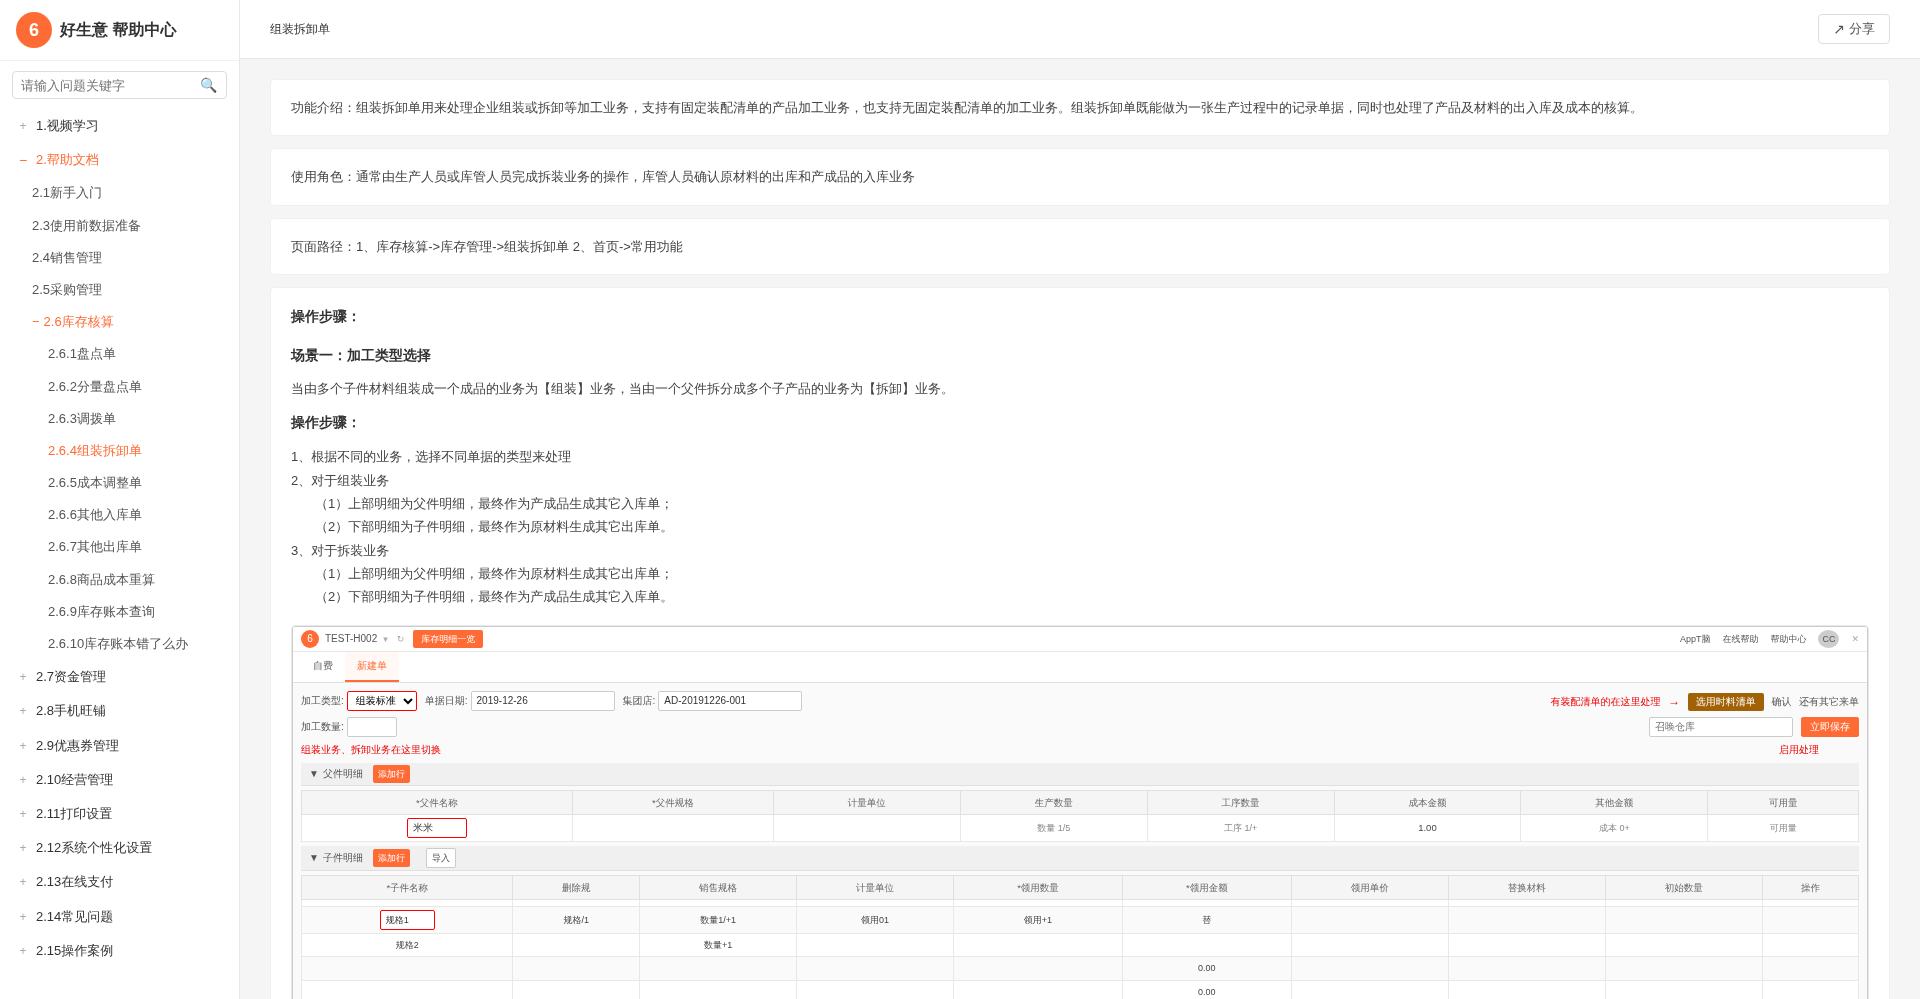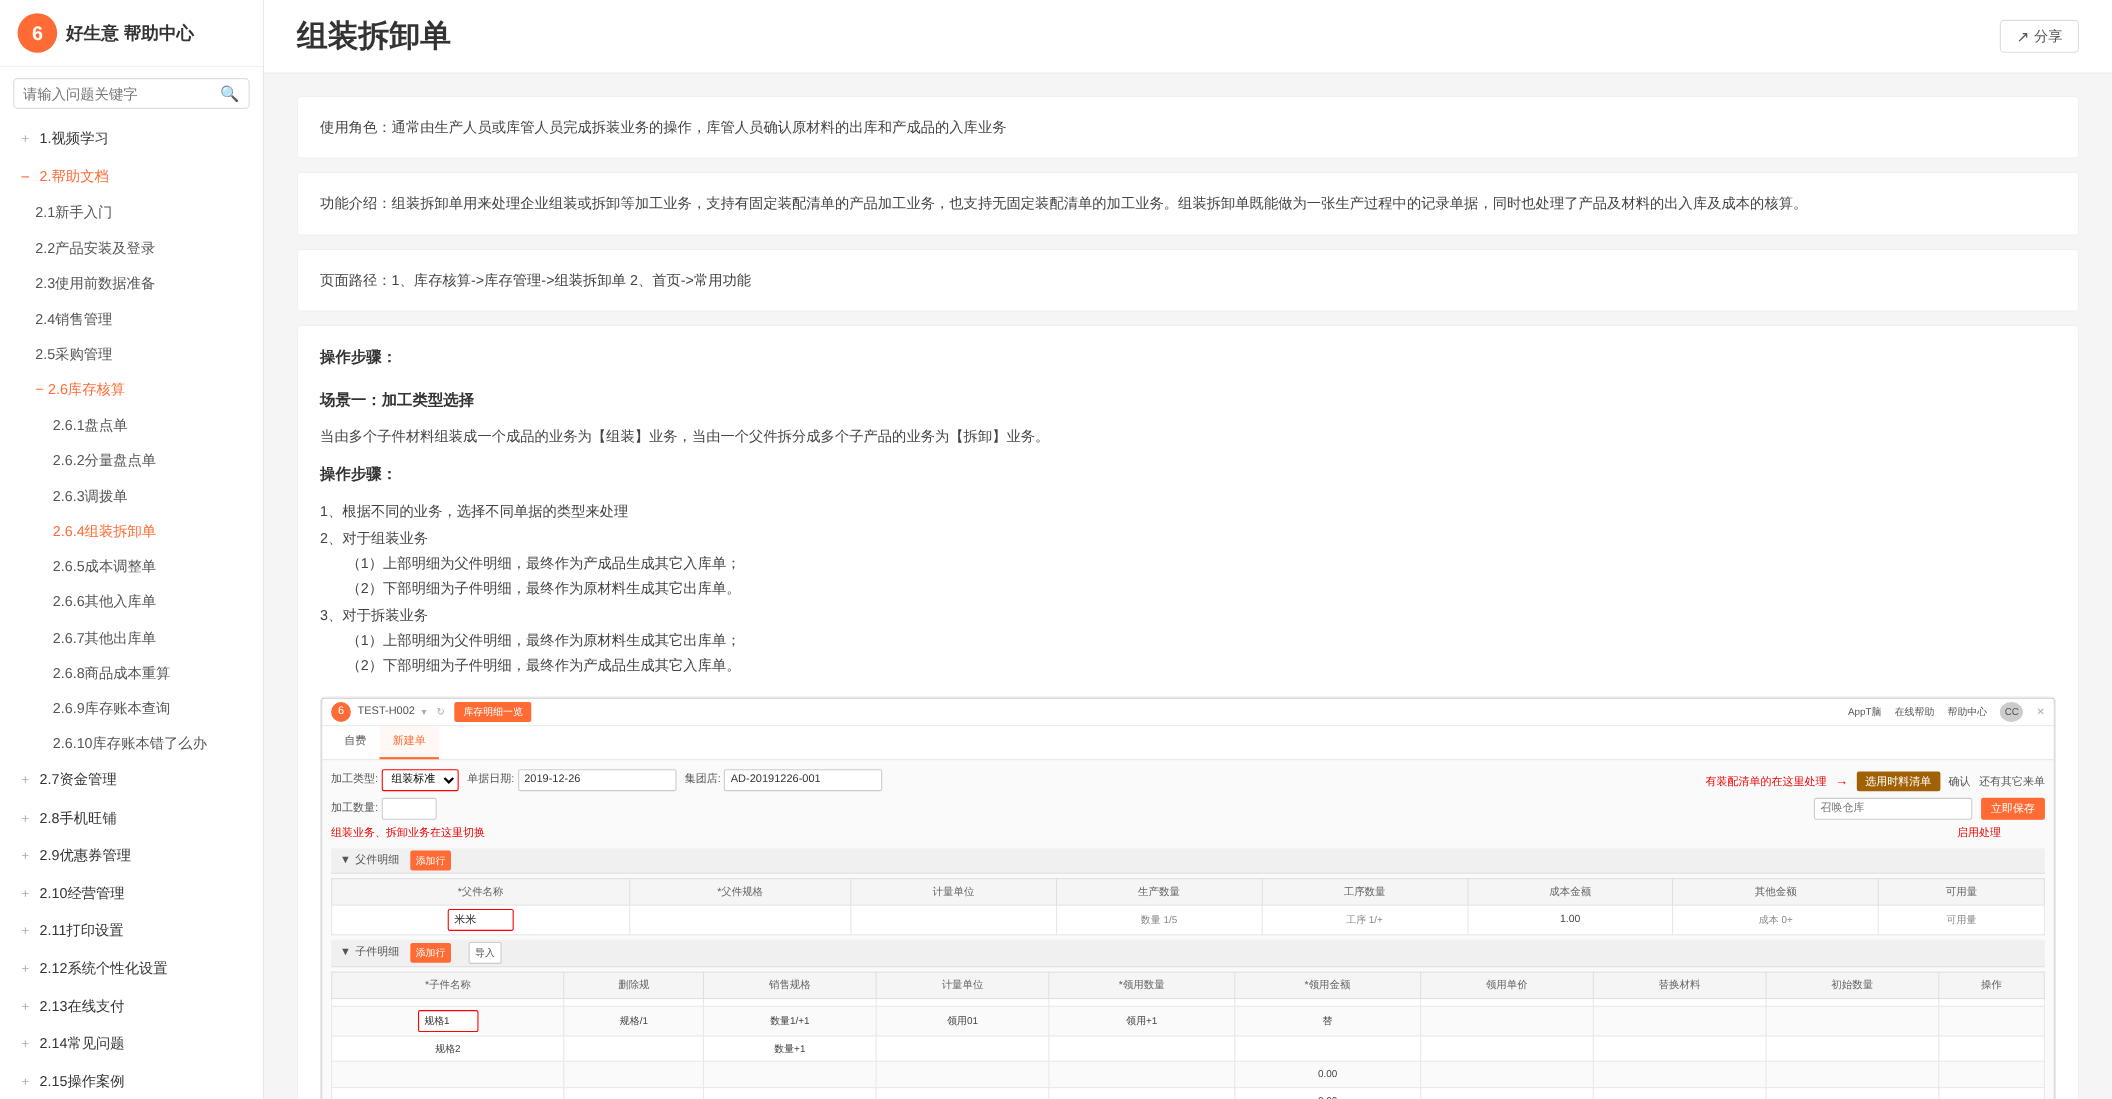--- a/index.html
+++ b/index.html
@@ -83,21 +83,21 @@
       background: #f5f5f5;
     }
     .main-header {
       background: #fff;
       border-bottom: 1px solid #e8e8e8;
       padding: 14px 30px;
       display: flex;
       align-items: center;
       justify-content: space-between;
     }
-    .page-title { font-size: 28px; font-weight: bold; color: #333; }
+    .page-title { font-size: 12px; font-weight: normal; color: #333; }
     .share-btn {
       display: flex; align-items: center; gap: 4px;
       border: 1px solid #ddd; border-radius: 4px;
       padding: 5px 14px; cursor: pointer; font-size: 13px; color: #555;
       background: #fff;
     }
 
     .content-area {
       flex: 1;
       overflow-y: auto;
@@ -252,23 +252,20 @@
     <div class="nav-item section-title open" style="color:#ff6b35;">
       <span class="minus-icon">−</span>
       <span>2.帮助文档</span>
     </div>
 
     <div class="nav-sub">
       <div class="nav-sub-item">
         <span>2.1新手入门</span>
       </div>
       <div class="nav-sub-item">
-        <span>2.2产品安装及登录</span>
-      </div>
-      <div class="nav-sub-item">
         <span>2.3使用前数据准备</span>
       </div>
       <div class="nav-sub-item">
         <span>2.4销售管理</span>
       </div>
       <div class="nav-sub-item">
         <span>2.5采购管理</span>
       </div>
 
       <div class="nav-sub-item active" style="color:#ff6b35; display:flex; align-items:center;">
@@ -354,25 +351,25 @@
     <h1 class="page-title">组装拆卸单</h1>
     <button class="share-btn">
       <span style="font-size:14px;">↗</span>
       <span>分享</span>
     </button>
   </div>
 
   <div class="content-area">
 
     <div class="info-block">
+      <p>功能介绍：组装拆卸单用来处理企业组装或拆卸等加工业务，支持有固定装配清单的产品加工业务，也支持无固定装配清单的加工业务。组装拆卸单既能做为一张生产过程中的记录单据，同时也处理了产品及材料的出入库及成本的核算。</p>
+    </div>
+
+    <div class="info-block">
       <p>使用角色：通常由生产人员或库管人员完成拆装业务的操作，库管人员确认原材料的出库和产成品的入库业务</p>
-    </div>
-
-    <div class="info-block">
-      <p>功能介绍：组装拆卸单用来处理企业组装或拆卸等加工业务，支持有固定装配清单的产品加工业务，也支持无固定装配清单的加工业务。组装拆卸单既能做为一张生产过程中的记录单据，同时也处理了产品及材料的出入库及成本的核算。</p>
     </div>
 
     <div class="info-block">
       <p>页面路径：1、库存核算-&gt;库存管理-&gt;组装拆卸单 2、首页-&gt;常用功能</p>
     </div>
 
     <div class="info-block">
       <div class="section-label">操作步骤：</div>
       <div class="subsection-label">场景一：加工类型选择</div>
       <p class="step-text">当由多个子件材料组装成一个成品的业务为【组装】业务，当由一个父件拆分成多个子产品的业务为【拆卸】业务。</p>

